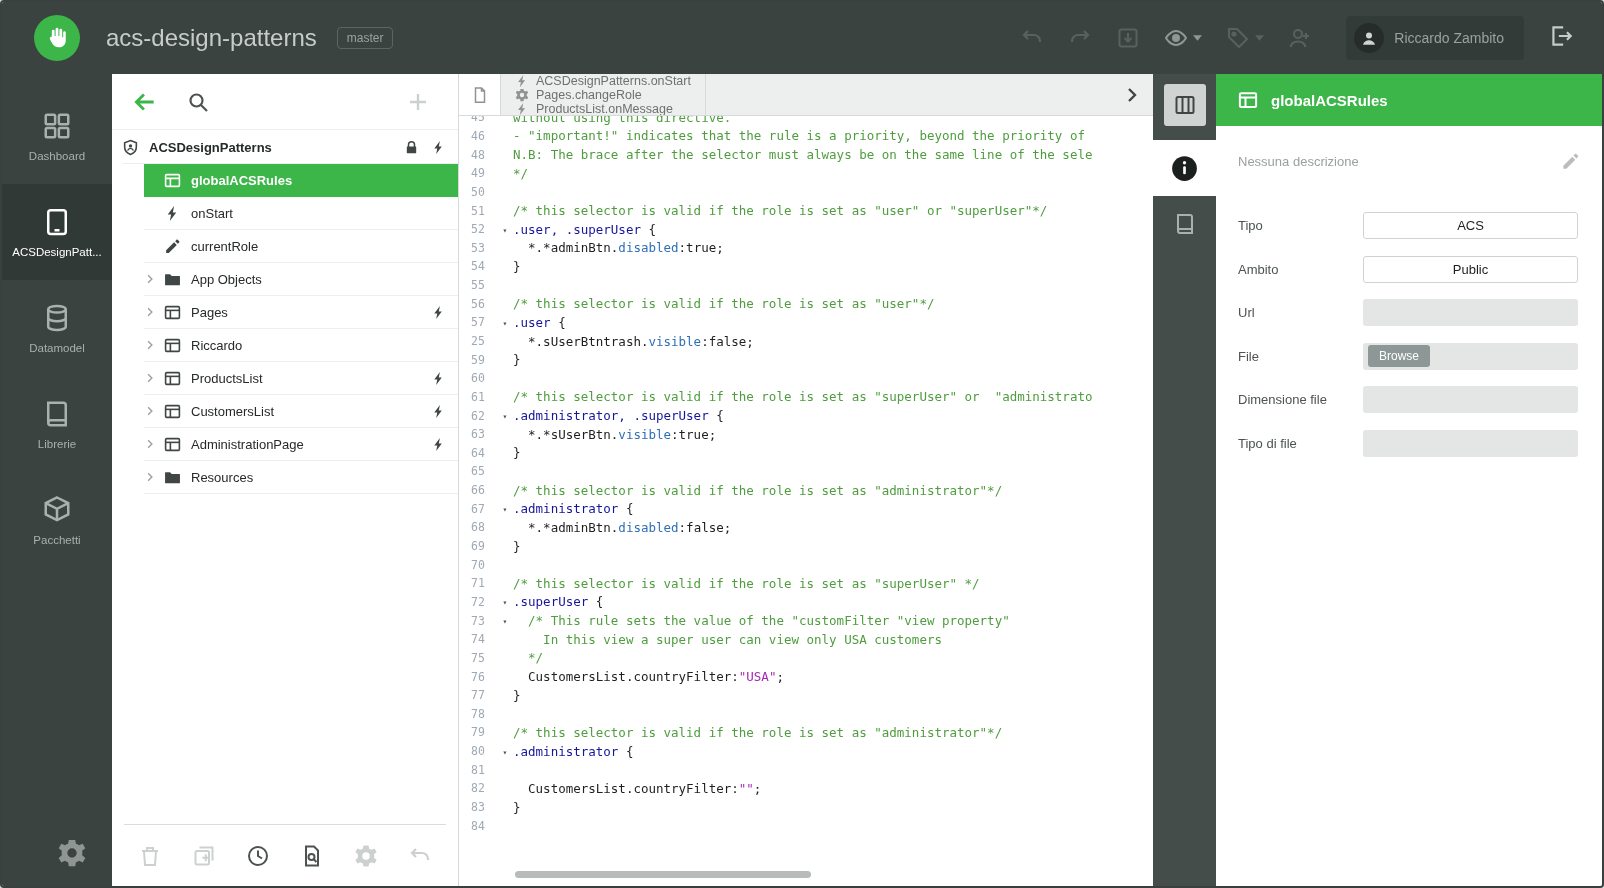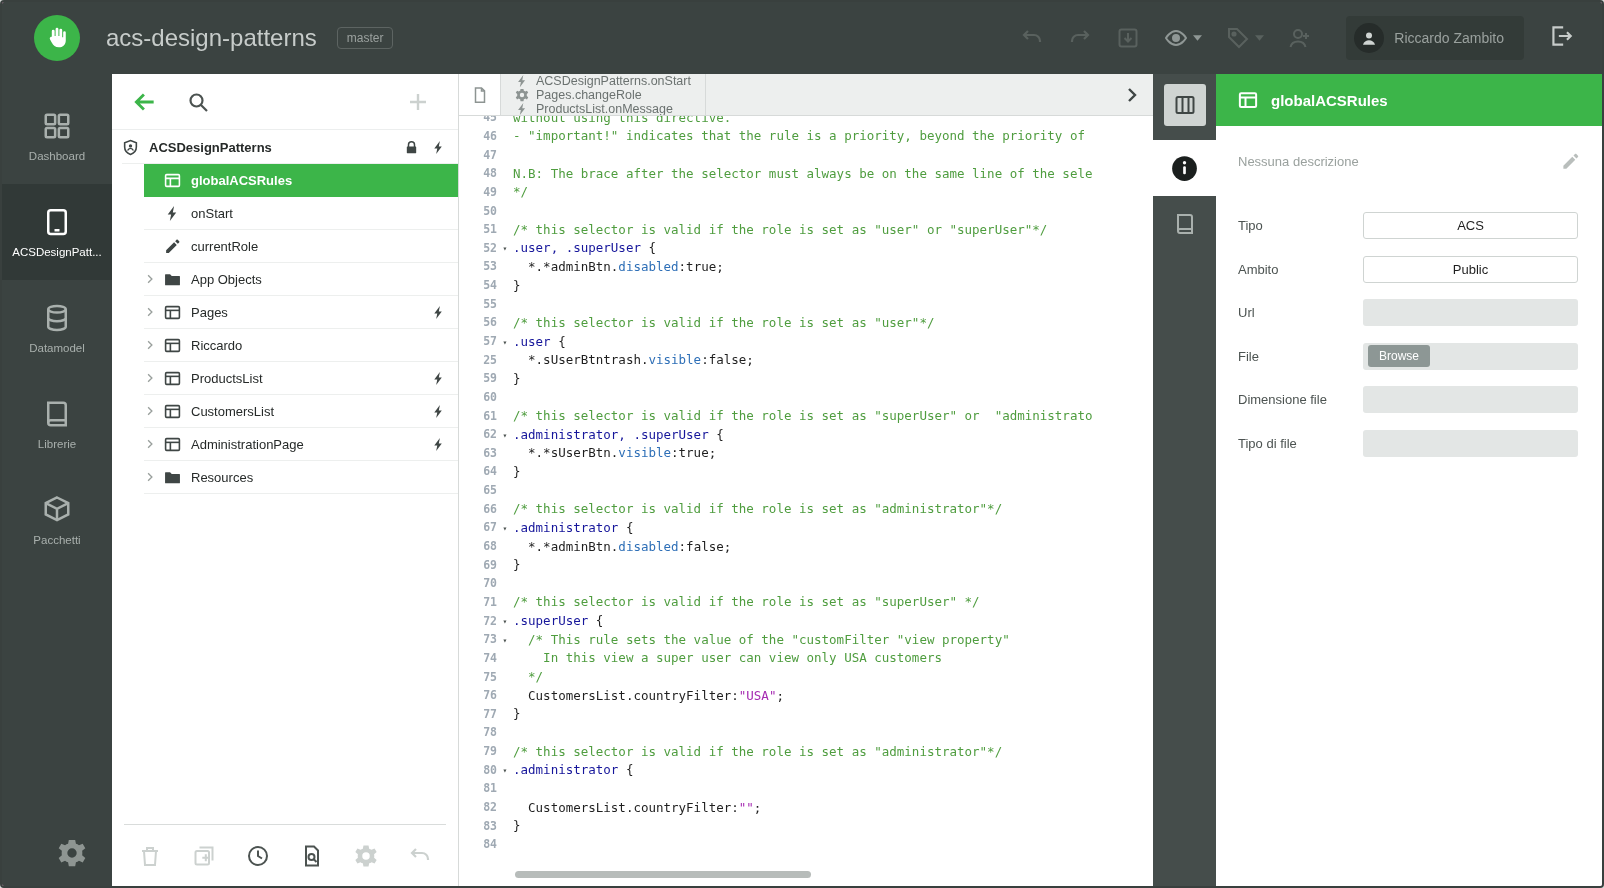--- a/index.html
+++ b/index.html
@@ -85,21 +85,21 @@
          color:#6b7270; font-size:12.5px; gap:7px; white-space:nowrap; flex:none; }
   .tab .icon { width:14px; height:14px; color:#8d9492; flex:none; }
   .tab.cut { max-width:56px; overflow:hidden; }
   .tab-overflow { margin-left:auto; width:42px; display:flex; align-items:center;
                   justify-content:center; color:#3f4645; flex:none; }
   .tab-overflow .icon { width:16px; height:16px; }
   .code { position:absolute; top:42px; left:0; right:0; bottom:0; overflow:hidden;
           font-family:"DejaVu Sans Mono","Liberation Mono",monospace; font-size:12.5px; }
   .codelines { margin-top:-8px; }
   .codeline { display:flex; height:18.65px; align-items:center; }
-  .ln { width:38px; text-align:right; color:#9fa9b3; font-size:11.5px; flex:none;font-weight:bold; }
+  .ln { width:38px; text-align:center; color:#9fa9b3; font-size:11.5px; flex:none; }
   .fold { width:16px; flex:none; color:#4c5351; font-size:8px; text-align:center; padding-top:2px; }
   .lt { white-space:pre; }
   .lt .cm    { color:var(--c-comment,#4f9d3f); }
   .lt .sel   { color:var(--c-selector,#16169b); }
   .lt .prop  { color:var(--c-property,#2e6fb7); }
   .lt .val   { color:var(--c-value,#a62ab2); }
   .lt .plain { color:#1f1f1f; }
   .hscroll { position:absolute; bottom:8px; left:56px; width:296px; height:7px;
              border-radius:4px; background:#b7bcba; }
 
@@ -605,25 +605,20 @@
             <span class="ln">45</span>
             <span class="fold"></span>
             <span class="lt"><span class="cm">without using this directive.</span></span>
           </div>
           <div class="codeline">
             <span class="ln">46</span>
             <span class="fold"></span>
             <span class="lt"><span class="cm">- "important!" indicates that the rule is a priority, beyond the priority of</span></span>
           </div>
           <div class="codeline">
-            <span class="ln">47</span>
-            <span class="fold"></span>
-            <span class="lt"></span>
-          </div>
-          <div class="codeline">
             <span class="ln">48</span>
             <span class="fold"></span>
             <span class="lt"><span class="cm">N.B: The brace after the selector must always be on the same line of the sele</span></span>
           </div>
           <div class="codeline">
             <span class="ln">49</span>
             <span class="fold"></span>
             <span class="lt"><span class="cm">*/</span></span>
           </div>
           <div class="codeline">

